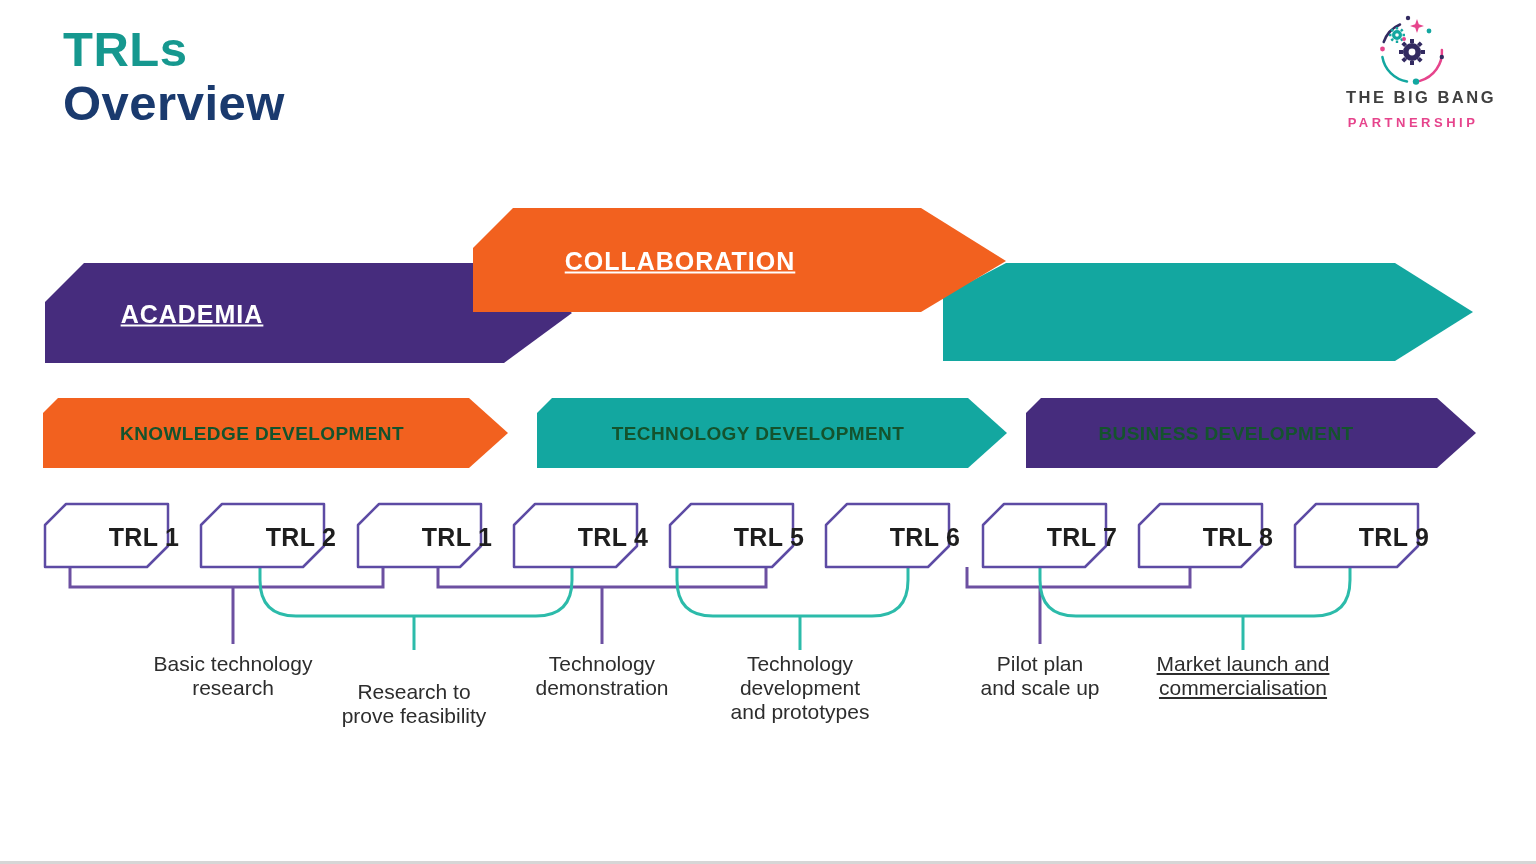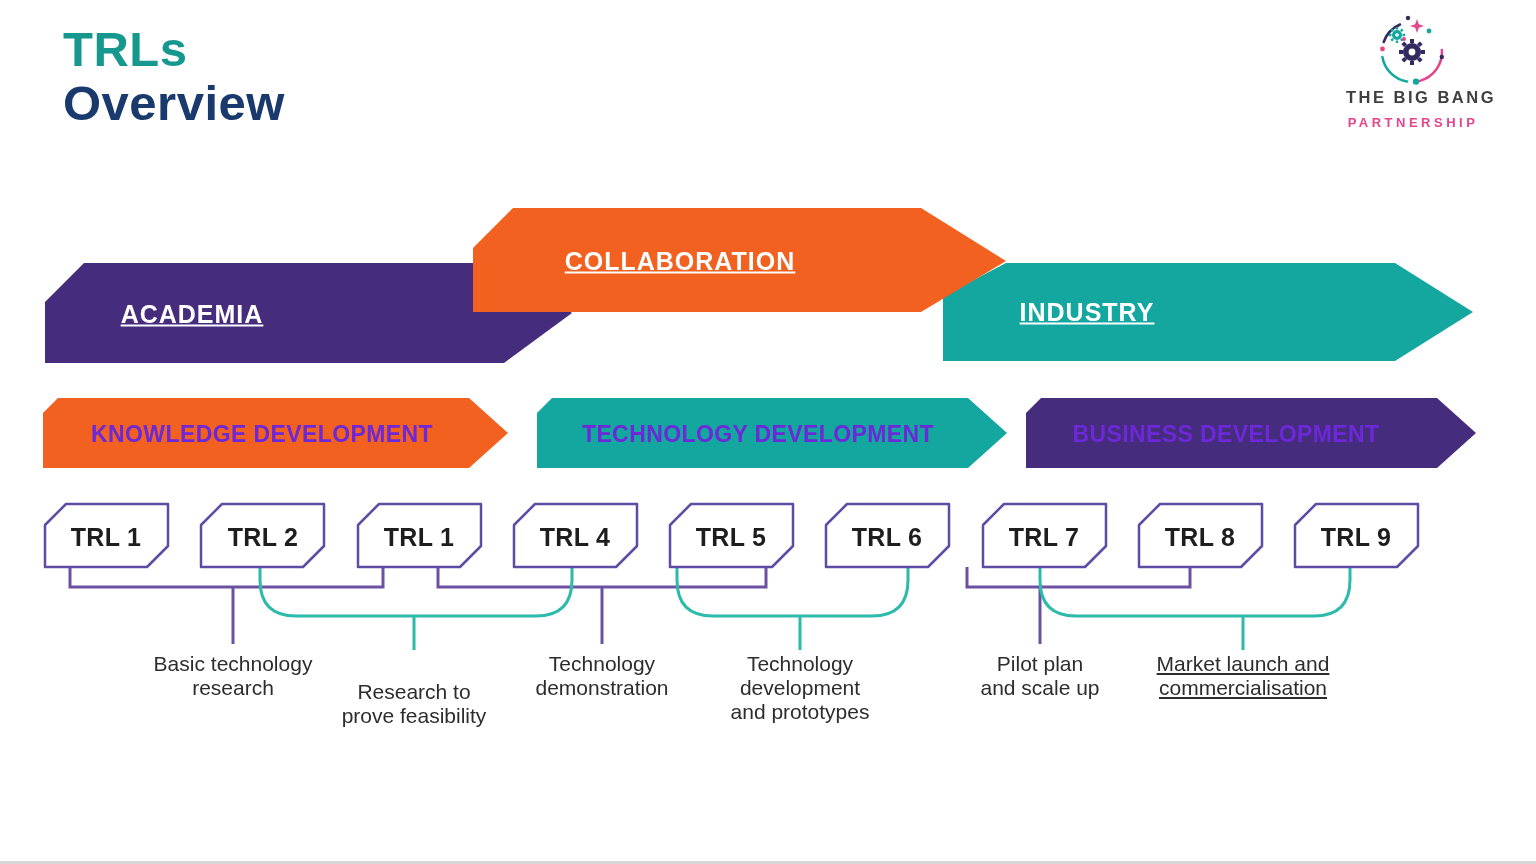--- a/index.html
+++ b/index.html
@@ -1,22 +1,22 @@
 <!DOCTYPE html>
 <html><head>
 <meta charset="utf-8">
 <style>
   html,body{margin:0;padding:0;background:#fff;}
   .canvas{position:relative;width:1536px;height:864px;background:#ffffff;overflow:hidden;
           font-family:"Liberation Sans", sans-serif;}
   .layer{position:absolute;left:0;top:0;width:1536px;height:864px;}
   .ctr{position:absolute;transform:translate(-50%,-50%);white-space:nowrap;}
   .banner-big{font-size:25px;font-weight:bold;color:#ffffff;letter-spacing:1px;text-decoration:underline;}
-  .banner-small{font-size:23px;font-weight:bold;color:#6d28d9;letter-spacing:0.4px;}
-  .trl-label{font-size:25px;font-weight:bold;color:#1E1E1E;letter-spacing:0.3px;}
+  .banner-small{font-size:19px;font-weight:bold;color:#14532d;letter-spacing:0.4px;}
+  .trl-label{font-size:25px;font-weight:bold;color:#1E1E1E;letter-spacing:0.3px;margin-left:38px;}
   .caption{position:absolute;transform:translateX(-50%);text-align:center;white-space:pre-line;
            font-size:21px;line-height:24px;color:#2D2D2D;font-weight:500;}
   .title-line{font-size:49px;line-height:54px;font-weight:bold;letter-spacing:0.5px;}
   .logo-text1{font-size:16.5px;font-weight:bold;letter-spacing:2.5px;}
   .logo-text2{font-size:13px;font-weight:bold;letter-spacing:3.5px;}
   .bottom-edge{position:absolute;left:0;bottom:0;width:100%;height:3px;background:#d6d6d6;}
 </style>
 </head>
 <body>
 
@@ -81,21 +81,20 @@
   <div style="position:absolute;left:63px;top:22px;">
     <div class="title-line" style="color: rgb(22, 152, 143);">TRLs</div>
     <div class="title-line" style="color: rgb(26, 58, 110);">Overview</div>
   </div>
 
   <div class="ctr logo-text1" style="left: 1413px; top: 97px; color: #404040; margin-left: 8px;">THE BIG BANG</div>
   <div class="ctr logo-text2" style="left: 1413px; top: 122px; color: rgb(230, 68, 140);">PARTNERSHIP</div>
 
   <div class="ctr banner-big" style="left:192px;top:314px;">ACADEMIA</div>
   <div class="ctr banner-big" style="left:680px;top:261px;">COLLABORATION</div>
-  <div class="ctr banner-big" style="left:1087px;top:312px;">INDUSTRY</div>
 
   <div class="ctr banner-small" style="left:262px;top:434px;">KNOWLEDGE DEVELOPMENT</div>
   <div class="ctr banner-small" style="left:758px;top:434px;">TECHNOLOGY DEVELOPMENT</div>
   <div class="ctr banner-small" style="left:1226px;top:434px;">BUSINESS DEVELOPMENT</div>
 
   <div class="ctr trl-label" style="left:106px;top:537px;">TRL 1</div>
   <div class="ctr trl-label" style="left:263px;top:537px;">TRL 2</div>
   <div class="ctr trl-label" style="left:419px;top:537px;">TRL 1</div>
   <div class="ctr trl-label" style="left:575px;top:537px;">TRL 4</div>
   <div class="ctr trl-label" style="left:731px;top:537px;">TRL 5</div>

